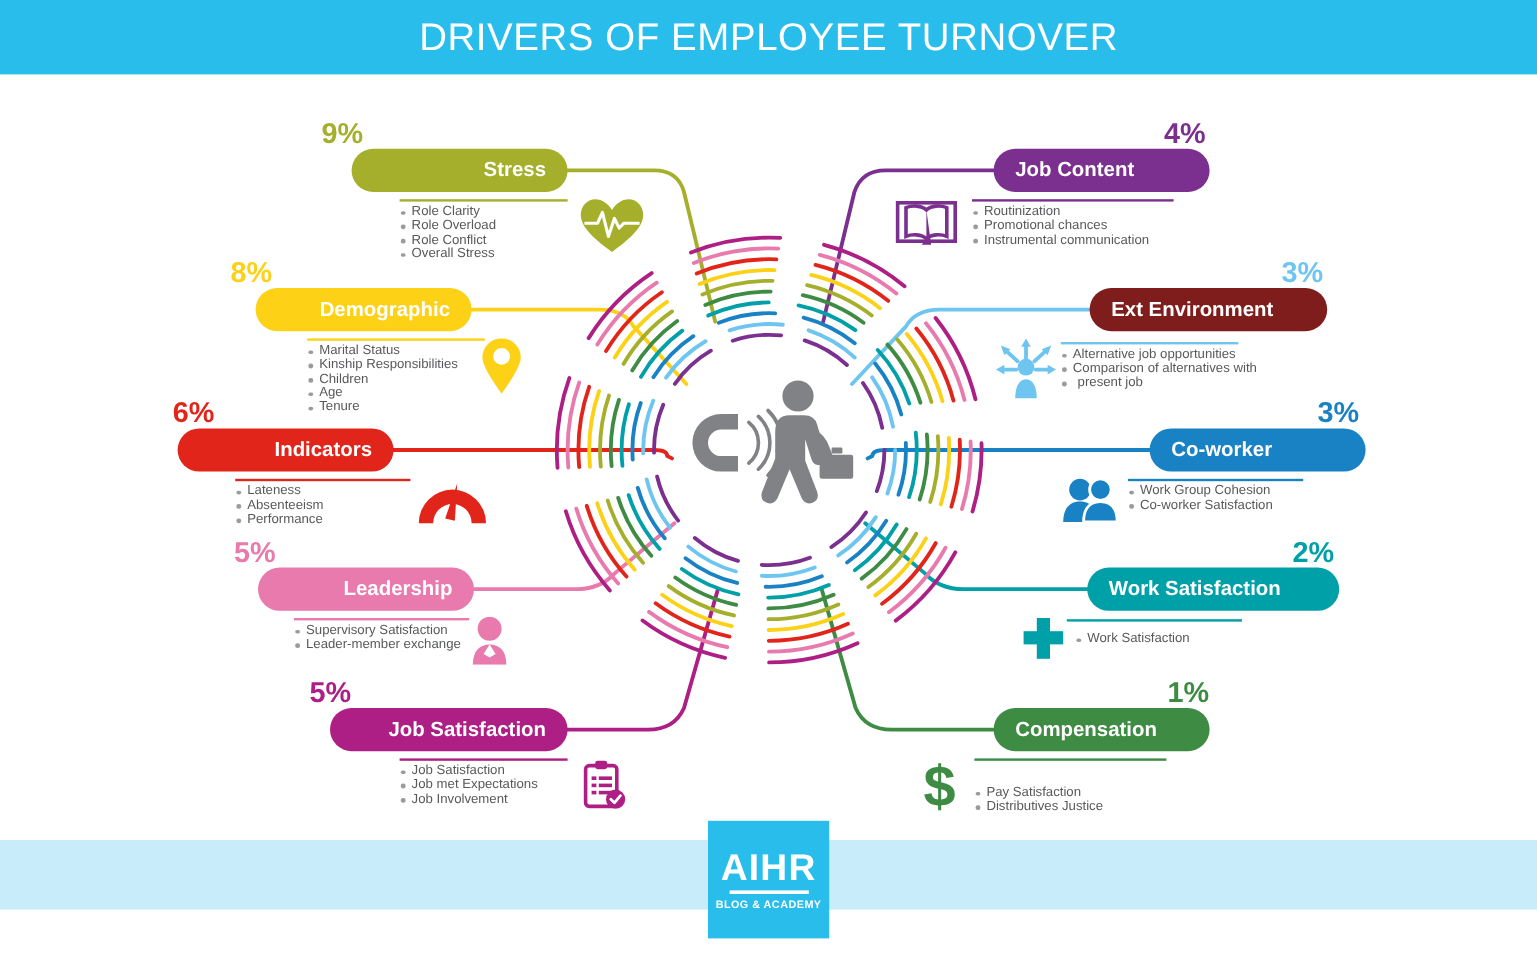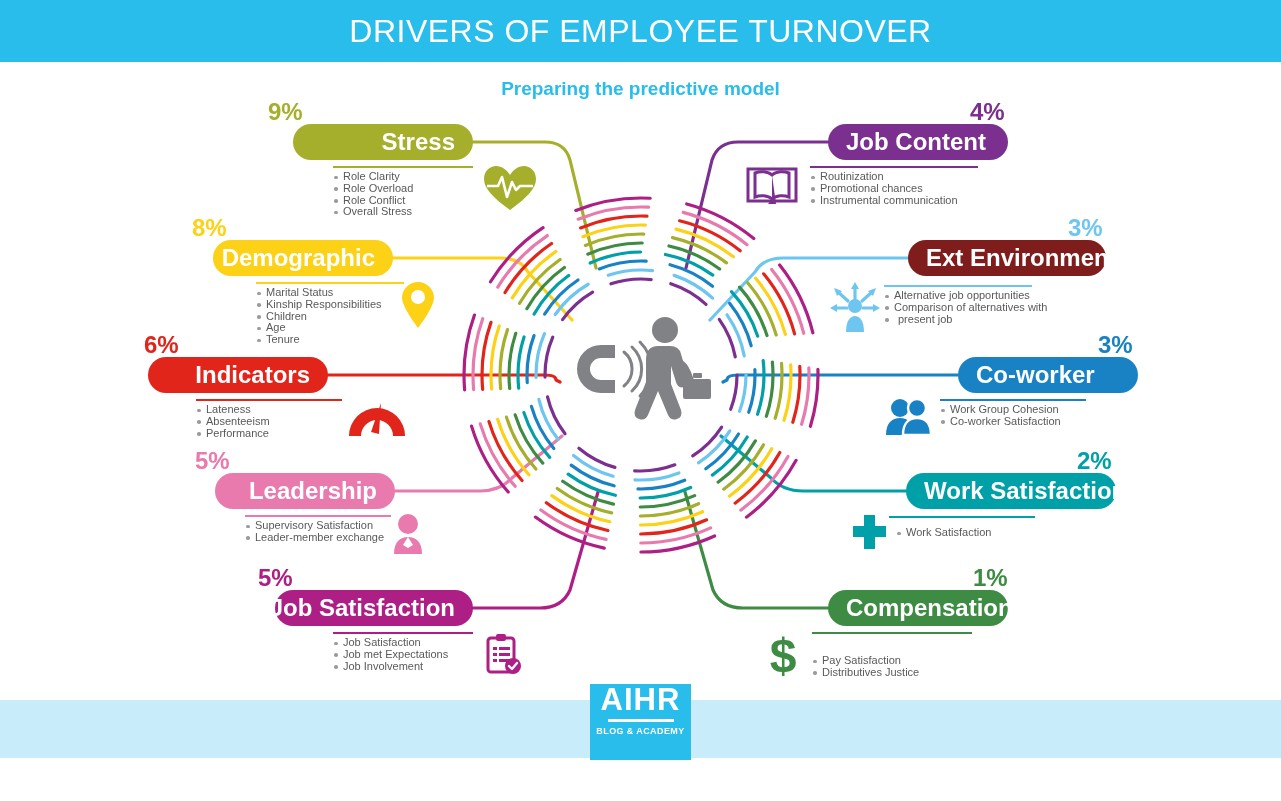--- a/index.html
+++ b/index.html
@@ -25,37 +25,37 @@
     position:absolute;left:0;top:78px;width:1281px;text-align:center;
     color:#29bdec;font-size:19px;font-weight:bold;
   }
 
   
   .footer-band{
     position:absolute;left:0;top:700px;width:1281px;height:58px;
     background:#c9ecfb;
   }
   .logo-box{
-    position:absolute;left:590px;top:684px;width:101px;height:76px;
+    position:absolute;left:590px;top:684px;width:101px;height:98px;
     background:#29bdec;display:flex;flex-direction:column;
-    align-items:center;justify-content:flex-start;
+    align-items:center;justify-content:center;
   }
   .logo-main{color:#fff;font-size:31px;font-weight:bold;letter-spacing:1px;line-height:1;}
   .logo-rule{width:66px;height:3px;background:#fff;margin:4px 0 4px;}
   .logo-sub{color:#fff;font-size:9px;font-weight:bold;letter-spacing:.4px;}
 
   
   #wires{position:absolute;left:0;top:0;width:1281px;height:801px;}
 
   
   .node{position:absolute;}
   .pill{
     position:absolute;height:36px;border-radius:18px;
     display:flex;align-items:center;
-    color:#ffffff;font-size:24px;font-weight:bold;white-space:nowrap;
+    color:#ffffff;font-size:17px;font-weight:bold;white-space:nowrap;
   }
   .pill.left{justify-content:flex-end;padding-right:18px;}
   .pill.right{justify-content:flex-start;padding-left:18px;}
   .pct{
     position:absolute;font-size:24px;font-weight:bold;white-space:nowrap;
   }
   .rule{position:absolute;height:2px;}
   .bullets{
     position:absolute;margin:0;padding:0;list-style:none;
     color:#58595b;font-size:11px;line-height:11.8px;white-space:nowrap;
@@ -67,21 +67,20 @@
   }
   .icon{position:absolute;}
 </style>
 </head>
 <body>
 
 <div id="stage">
 
   <div class="header-band"></div>
   <div class="header-title">DRIVERS OF EMPLOYEE TURNOVER</div>
-  <div class="subtitle">Preparing the predictive model</div>
 
   <svg id="wires" viewBox="0 0 1281 801">
     <g fill="none" stroke-width="3.2" stroke-linecap="round" stroke-linejoin="round">
 
       <path stroke="#a5af2b" d="M455 142 H545 Q565 142 570 160 L596 268"></path>
       <path stroke="#fcd116" d="M375 258 H500 Q520 258 528 272 L572 320"></path>
       <path stroke="#e1251b" d="M325 375 H545 Q556 375 556 380 L560 382"></path>
       <path stroke="#e87aad" d="M377 491 H480 Q500 491 512 478 L562 436"></path>
       <path stroke="#ad1f84" d="M455 608 H540 Q562 608 570 590 L598 492"></path>
 

